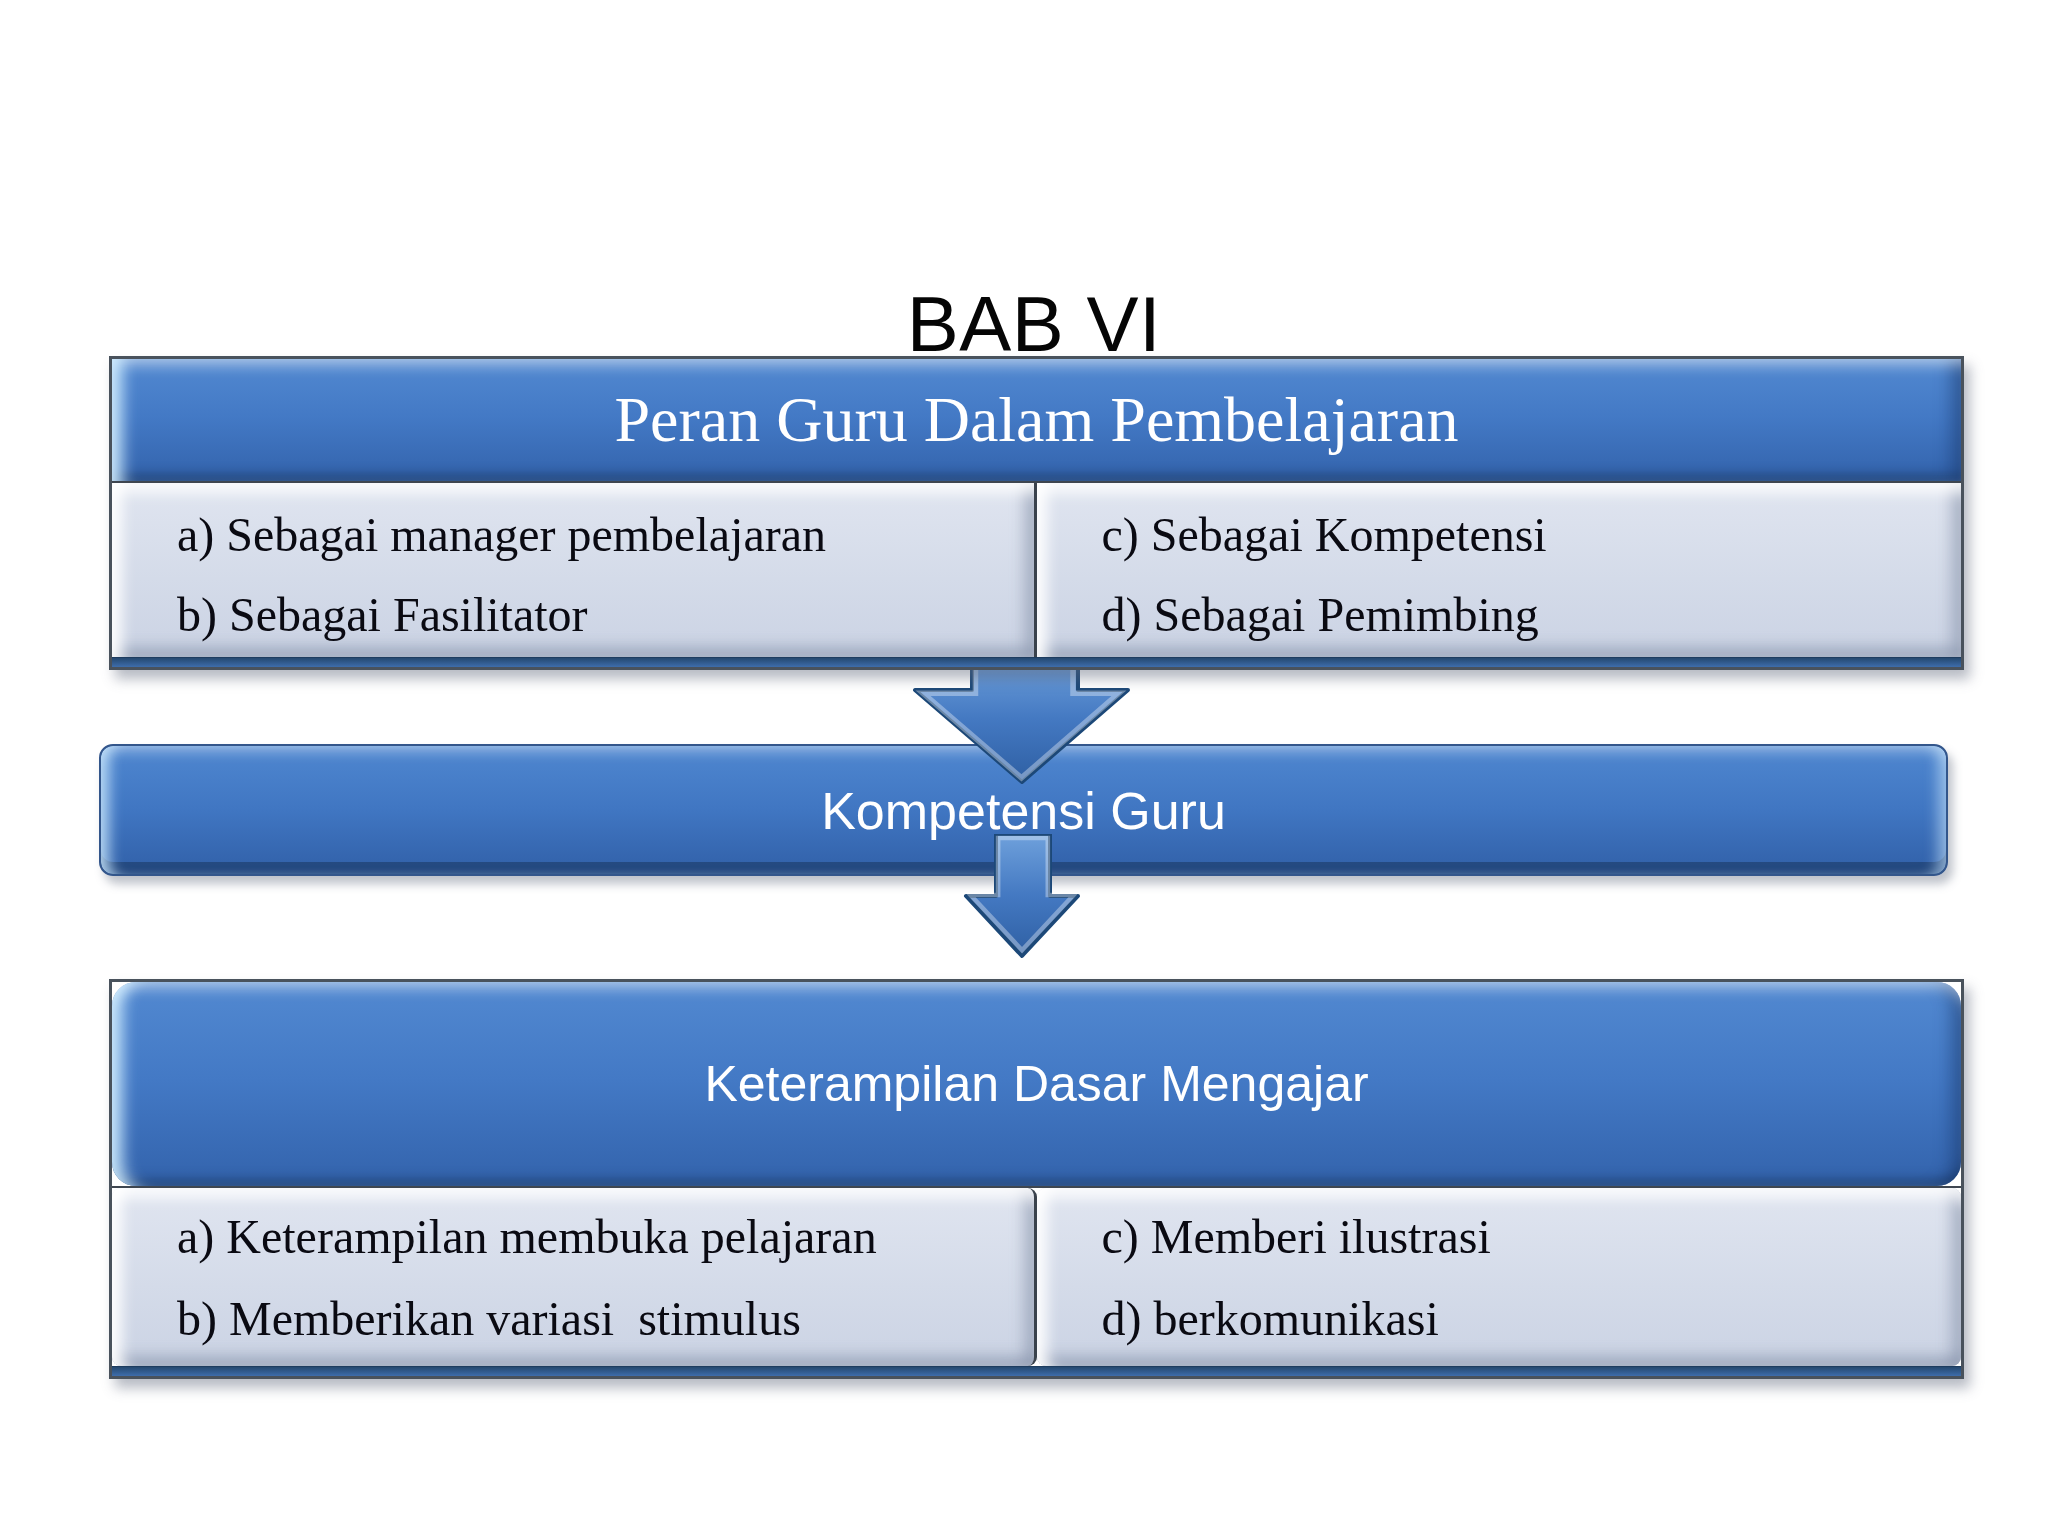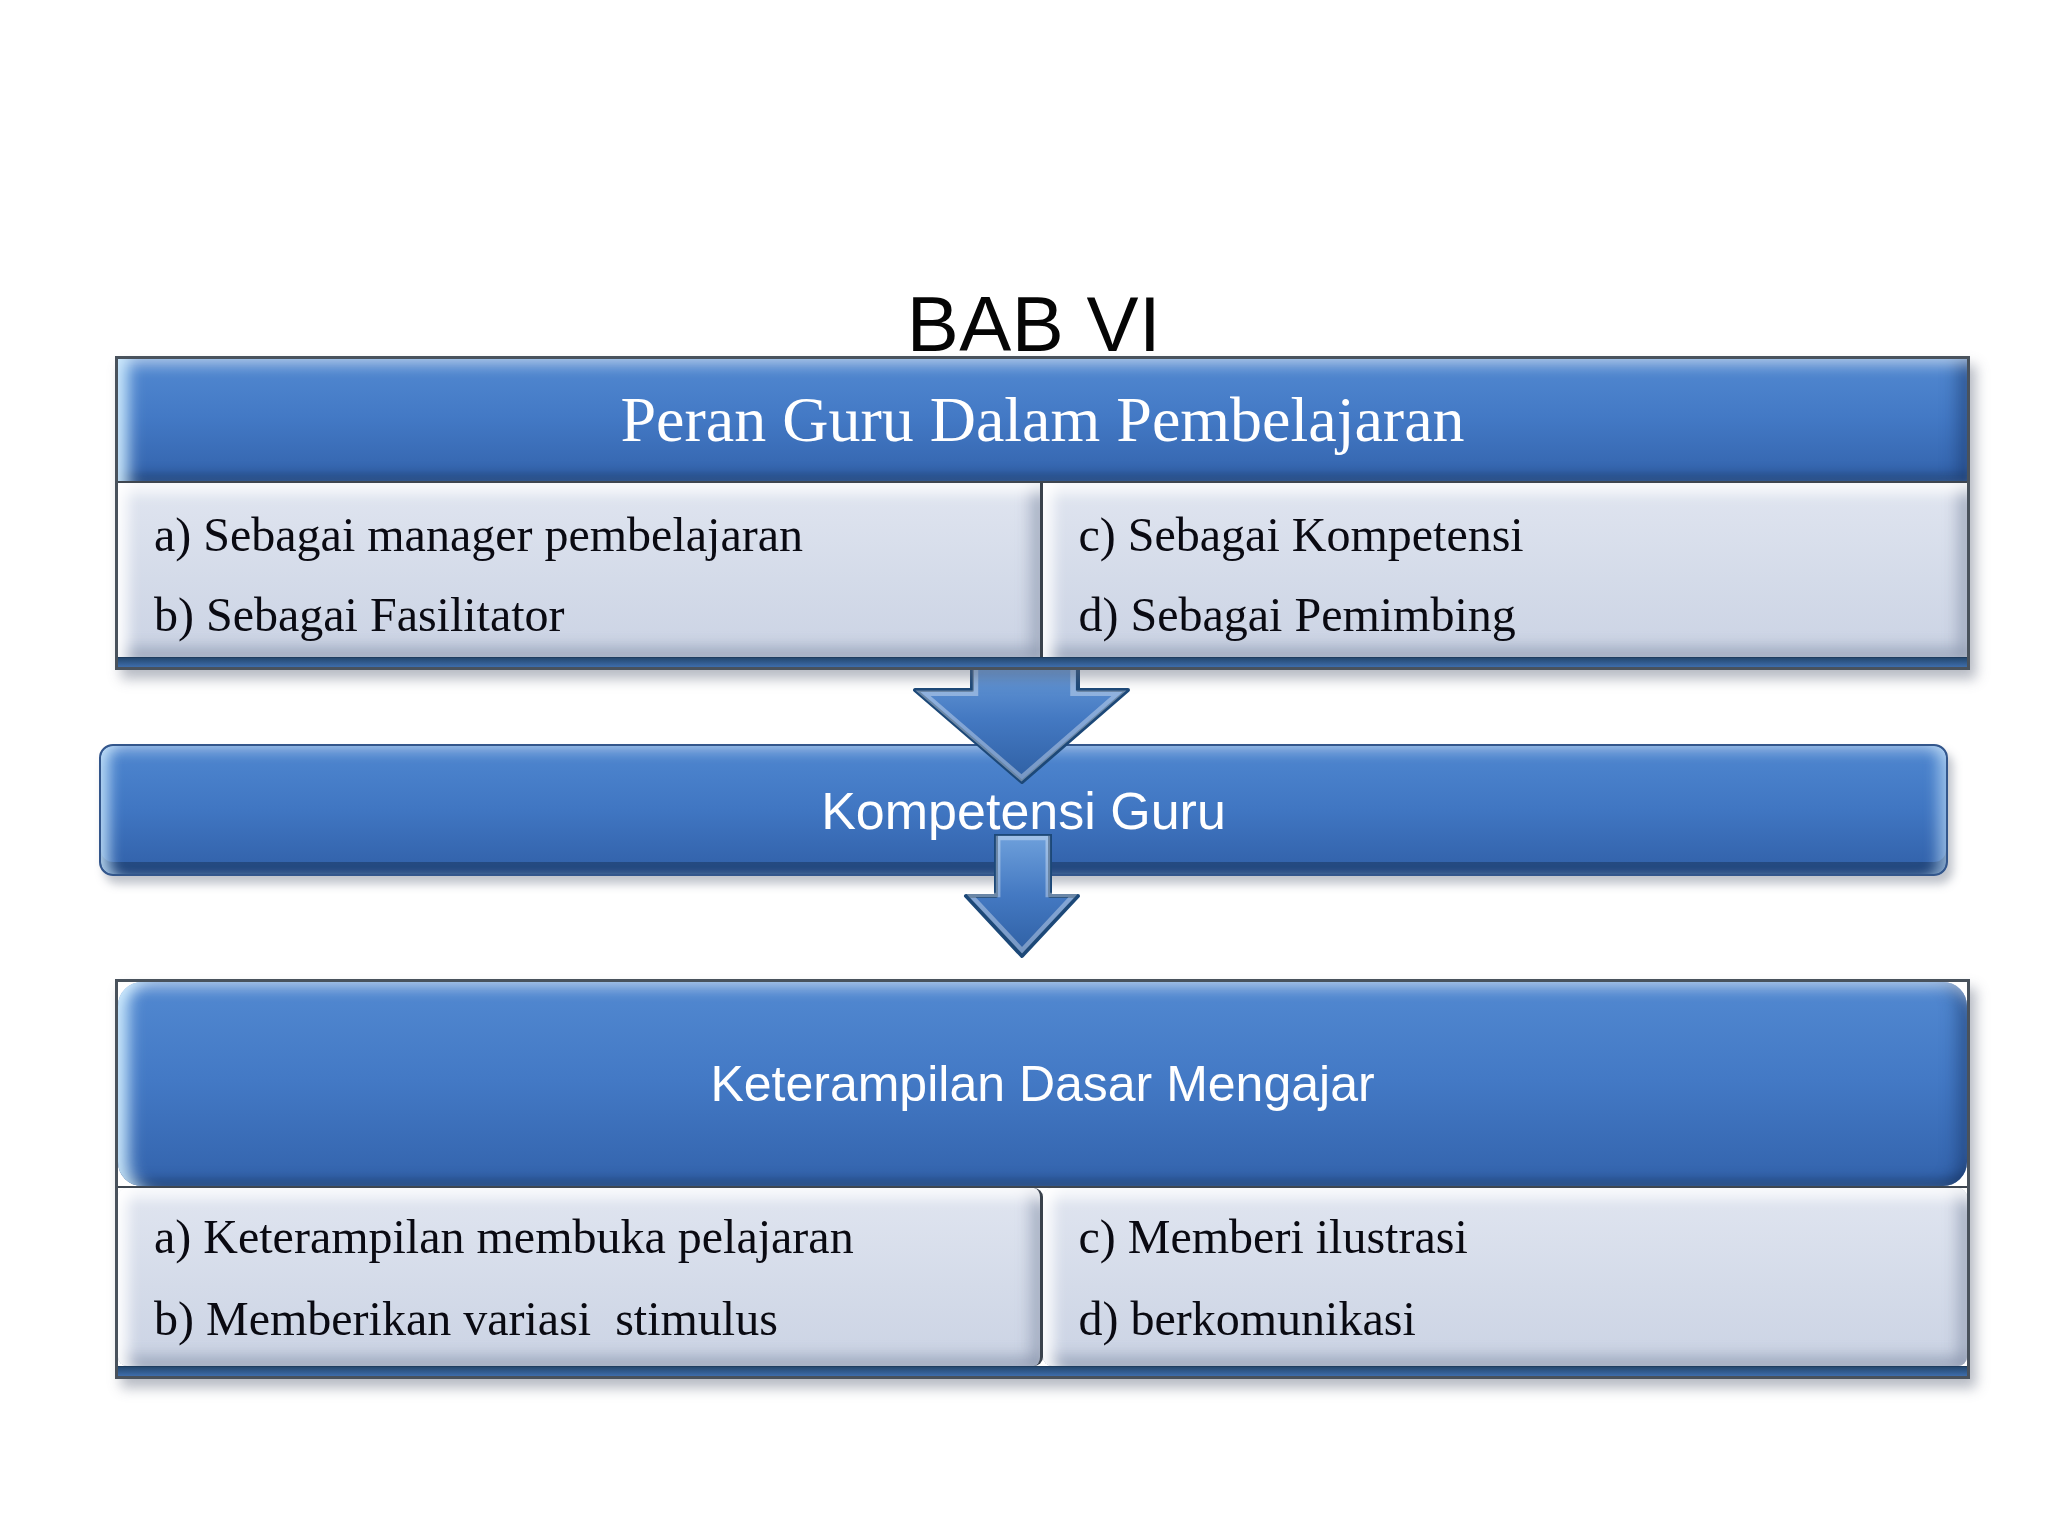--- a/index.html
+++ b/index.html
@@ -15,21 +15,21 @@
   .title{
     position:absolute;top:84px;left:0;right:0;
     text-align:center;
     color:#050505;
     font-size:78px;line-height:96px;
     letter-spacing:.5px;
     white-space:pre;
   }
   
   .cbox{
-    position:absolute;left:115px;width:1849px;
+    position:absolute;left:109px;width:1849px;
     border:3px solid #49525c;
     box-shadow:6px 9px 12px rgba(95,105,125,.45);
     background:#fff;
     z-index:3;
   }
   .cbox-header{
     position:relative;
     background:linear-gradient(180deg,#5289d1 0%,#4379c5 48%,#3363ac 100%);
     color:#ffffff;text-align:center;
     box-shadow:
@@ -51,21 +51,21 @@
       inset 18px 0 14px -8px rgba(255,255,255,.95),
       inset 0 18px 14px -8px rgba(255,255,255,.85),
       inset -18px 0 14px -8px rgba(138,150,173,.6),
       inset 0 -18px 14px -8px rgba(138,150,173,.65);
     font-family:"Liberation Serif",serif;
     color:#0a0a12;
     padding-left:36px;
     box-sizing:border-box;
   }
   .cell-left{border-right:3px solid #3a424c;}
-  .cell-line{white-space:pre-wrap;}
+  .cell-line{white-space:pre-wrap;margin-left:29px;}
   .cbox .cell-line{font-size:48px;}
   .cbox-bottom{
     height:9px;
     background:linear-gradient(180deg,#24486f 0%,#3e6dab 100%);
     border-top:1px solid #1d3c5f;
   }
   
   .box-peran{top:356px;}
   .box-peran .cbox-header{height:122px;line-height:122px;}
   .box-peran .cbox-cells{height:174px;}

